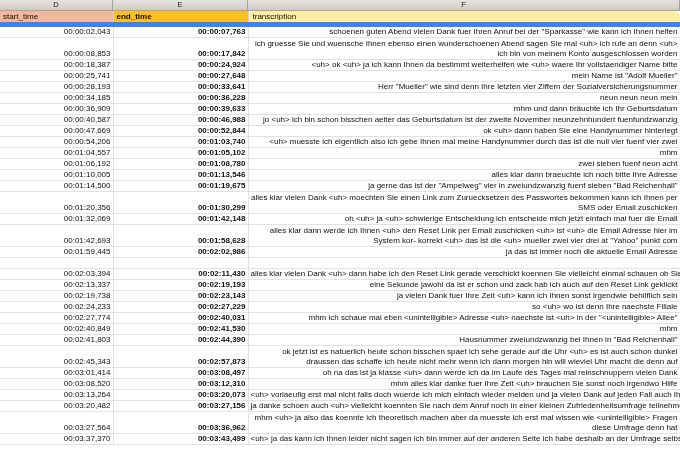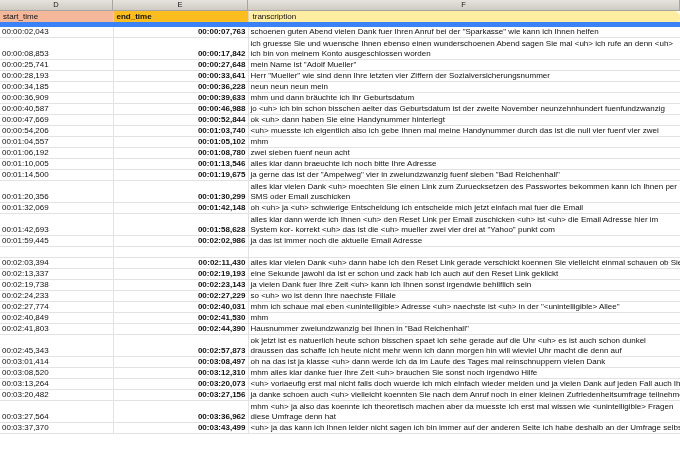--- a/index.html
+++ b/index.html
@@ -61,23 +61,23 @@
     padding: 0 2px;
     vertical-align: bottom;
     font-family: "Liberation Sans", sans-serif;
     font-size: 8px;
     line-height: 9.6px;
     color: #101010;
     overflow: hidden;
     white-space: nowrap;
     box-sizing: border-box;
   }
-  td.c-start { width: 113px; text-align: left; }
+  td.c-start { width: 113px; text-align: right; }
   td.c-end   { width: 135px; text-align: right; font-weight: bold; }
-  td.c-text  { width: 432px; text-align: left; white-space: normal; overflow: visible; }
+  td.c-text  { width: 432px; text-align: right; white-space: normal; overflow: visible; }
 
   
   tr.hdr td {
     vertical-align: middle;
     line-height: 11px;
     height: 12px;
     border-bottom: 5px solid #3b82f6;
     border-right: 1px solid #d8d4cc;
   }
   tr.hdr td.c-start { background: #f4b79a; text-align: left; padding-left: 3px; }
@@ -125,20 +125,27 @@
           </td>
         </tr>
         <tr class="r r2">
           <td class="c-start">00:00:08,853</td>
           <td class="c-end">00:00:17,842</td>
           <td class="c-text">
             <span class="txt wrap">ich gruesse Sie und wuensche Ihnen ebenso einen wunderschoenen Abend sagen Sie mal &lt;uh&gt; ich rufe an denn &lt;uh&gt; ich bin von meinem Konto ausgeschlossen worden</span>
           </td>
         </tr>
         <tr class="r">
+          <td class="c-start">00:00:18,387</td>
+          <td class="c-end">00:00:24,924</td>
+          <td class="c-text">
+            <span class="txt">&lt;uh&gt; ok &lt;uh&gt; ja ich kann Ihnen da bestimmt weiterhelfen wie &lt;uh&gt; waere Ihr vollstaendiger Name bitte</span>
+          </td>
+        </tr>
+        <tr class="r">
           <td class="c-start">00:00:25,741</td>
           <td class="c-end">00:00:27,648</td>
           <td class="c-text">
             <span class="txt">mein Name ist "Adolf Mueller"</span>
           </td>
         </tr>
         <tr class="r">
           <td class="c-start">00:00:28,193</td>
           <td class="c-end">00:00:33,641</td>
           <td class="c-text">

